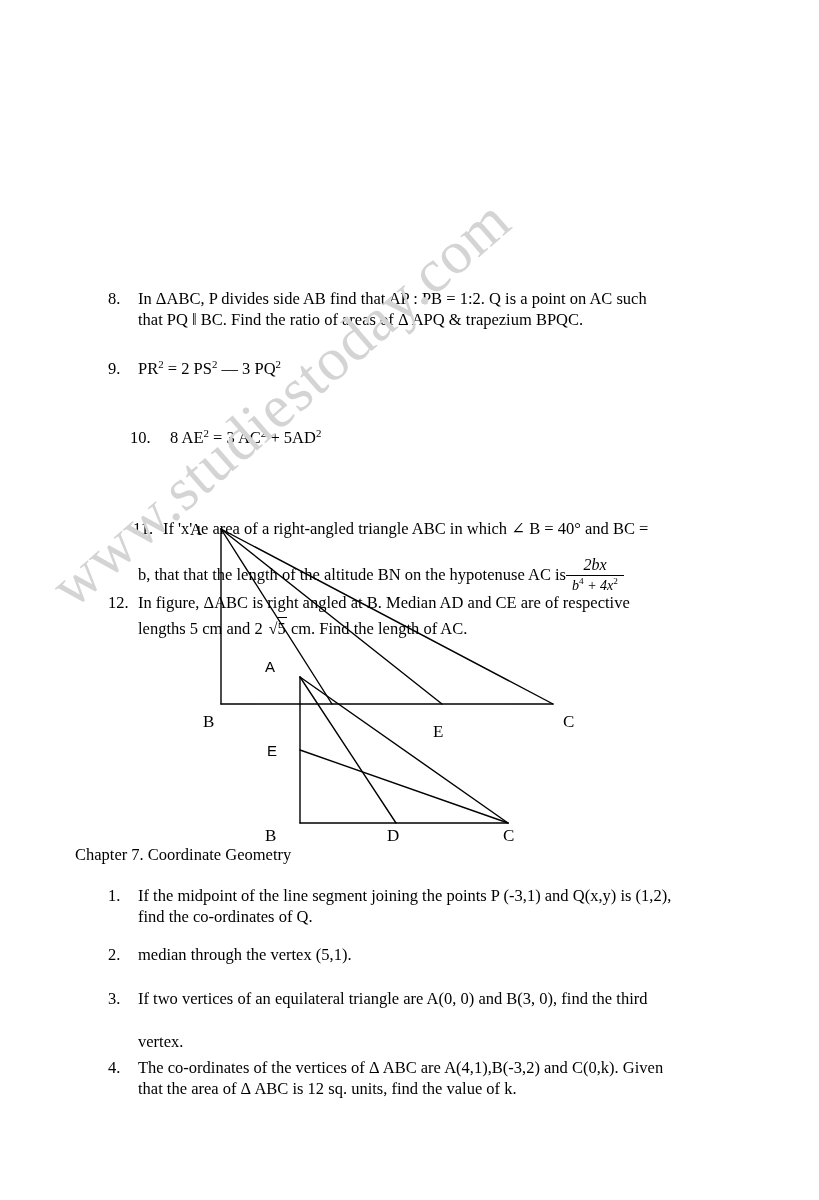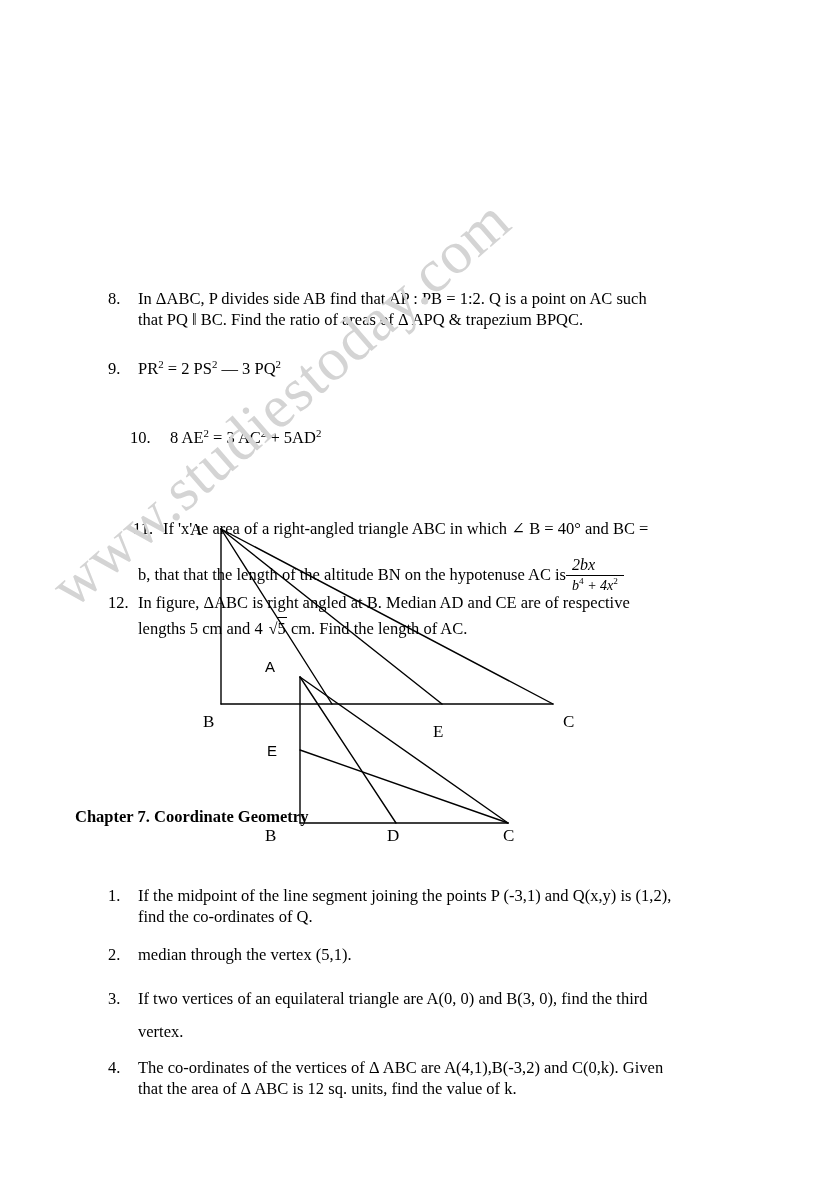--- a/index.html
+++ b/index.html
@@ -64,41 +64,42 @@
     display: inline-block;
     border-top: 1.1px solid #000;
     padding: 0 1px;
     margin-left: -1px;
   }
 
   
   .frac {
     display: inline-block;
     vertical-align: middle;
+    text-align: center;
     font-style: italic;
     line-height: 1.12;
     position: relative;
     top: -1px;
   }
   .frac .num { display: block; padding: 0 6px 1px 6px; font-size: 16px; }
   .frac .den {
     display: block;
     border-top: 1.3px solid #000;
     padding: 2px 6px 0 6px;
     font-size: 14px;
   }
   .frac sup { font-style: normal; }
 
   
   #chapter-heading {
     position: absolute;
     left: 75px;
-    top: 807px;
+    top: 845px;
     font-size: 16.5px;
-    font-weight: bold;
+    font-weight: normal;
     z-index: 4;
     white-space: nowrap;
   }
 
   
   #figures {
     position: absolute;
     left: 0;
     top: 0;
     width: 819px;
@@ -163,21 +164,21 @@
           <span class="den"><span>b</span><sup>4</sup><span> + 4</span><span>x</span><sup>2</sup></span>
         </span>
       </span>
     </div>
 
     <div class="qitem" style="left:108px; top:592px; width:672px;">
       <span class="qnum" style="width:30px;">12.</span>
       <span class="qbody">
         <span class="qline">In figure, ΔABC is right angled at B. Median AD and CE are of respective</span>
         <span class="qline" style="margin-top:4px;">
-          <span>lengths 5 cm and 4</span>
+          <span>lengths 5 cm and 2</span>
           <span class="sqrt-wrap"><span class="sqrt-sym">√</span><span class="sqrt-rad">5</span></span>
           <span>cm. Find the length of AC.</span>
         </span>
       </span>
     </div>
 
   </div>
 
   <svg id="figures" viewBox="0 0 819 1200" xmlns="http://www.w3.org/2000/svg">
     <g stroke="#000000" stroke-width="1.4" fill="none" stroke-linecap="round">
@@ -227,21 +228,21 @@
       <span class="qnum" style="width:30px;">2.</span>
       <span class="qbody">
         <span class="qline">median through the  vertex (5,1).</span>
       </span>
     </div>
 
     <div class="qitem" style="left:108px; top:988px; width:680px;">
       <span class="qnum" style="width:30px;">3.</span>
       <span class="qbody">
         <span class="qline">If two vertices of an equilateral triangle are A(0, 0) and B(3, 0), find the third</span>
-        <span class="qline" style="margin-top:12px;">vertex.</span>
+        <span class="qline" style="margin-top:22px;">vertex.</span>
       </span>
     </div>
 
     <div class="qitem" style="left:108px; top:1057px; width:680px;">
       <span class="qnum" style="width:30px;">4.</span>
       <span class="qbody">
         <span class="qline">The co-ordinates of the vertices of Δ ABC are A(4,1),B(-3,2) and C(0,k). Given</span>
         <span class="qline">that the area of Δ ABC is 12 sq. units, find the value of k.</span>
       </span>
     </div>

